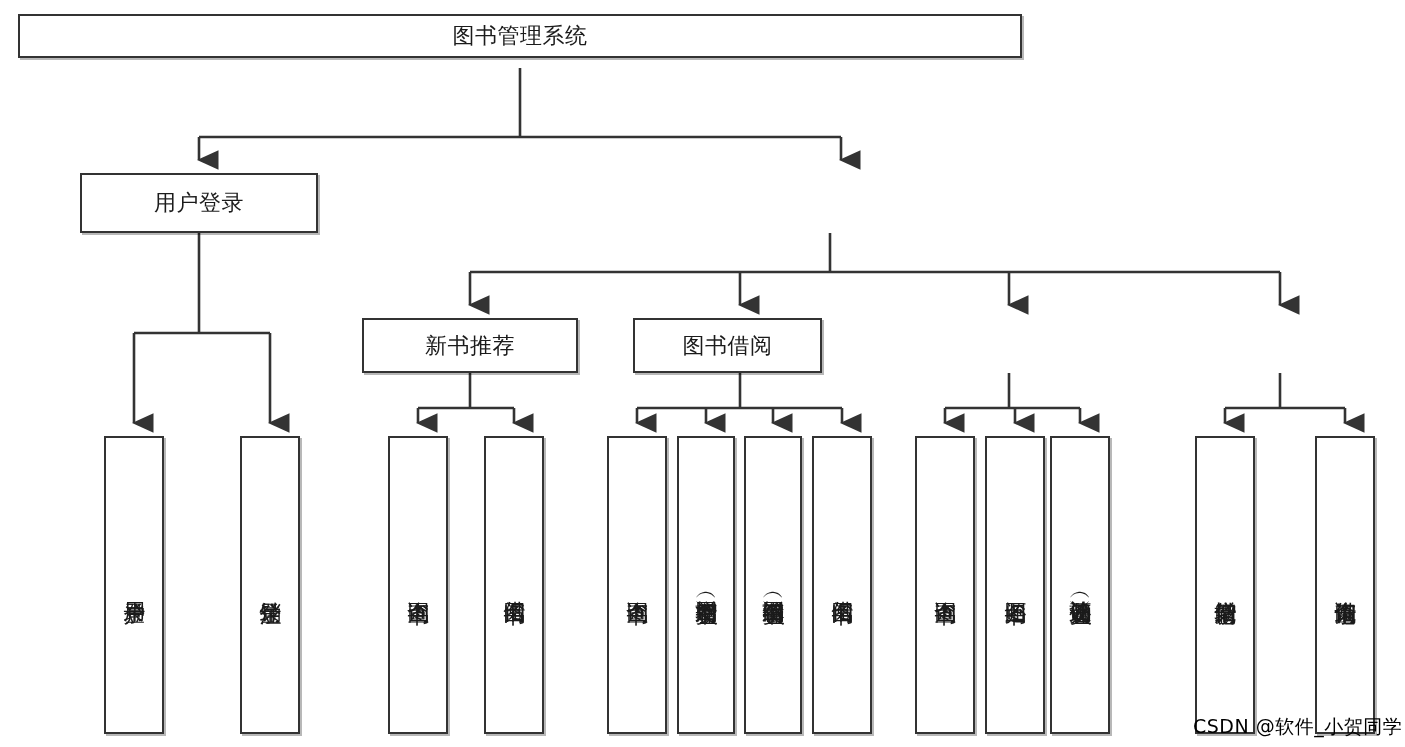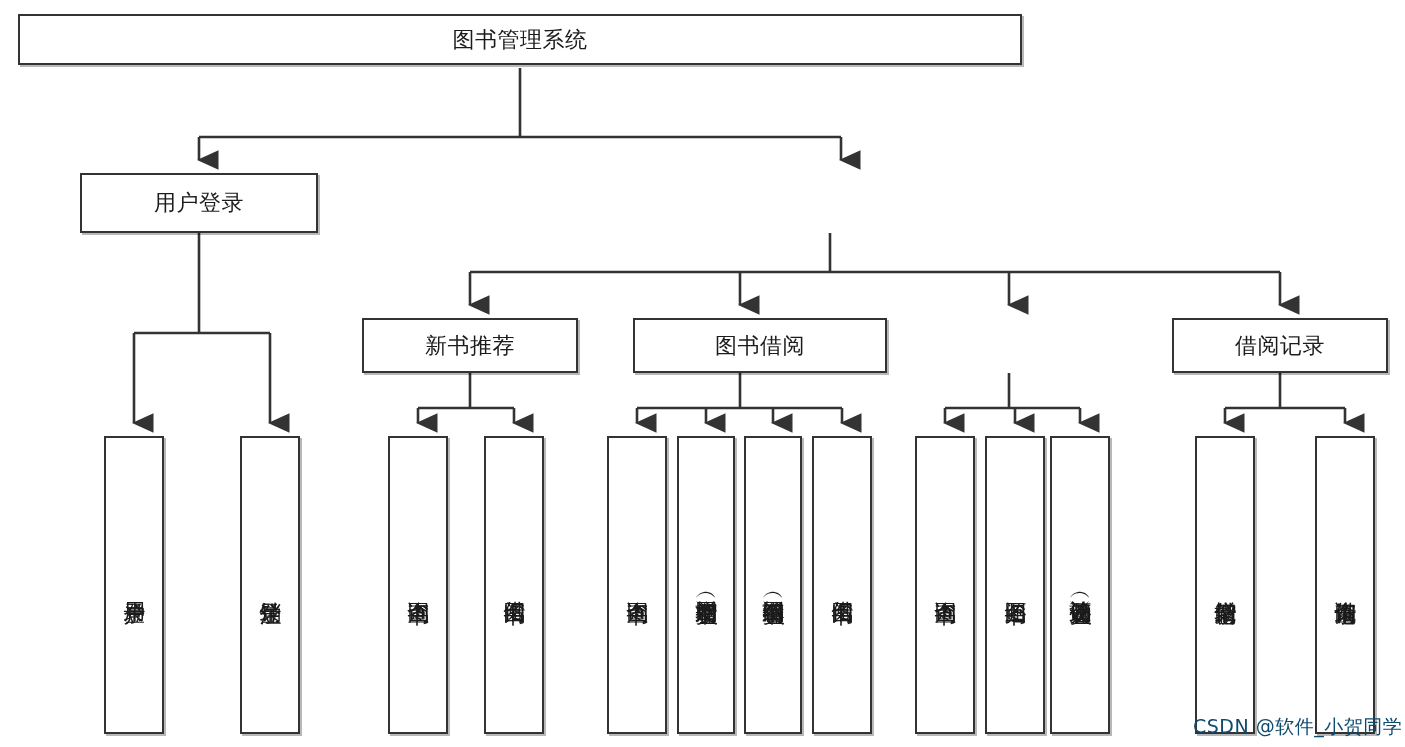--- a/index.html
+++ b/index.html
@@ -53,21 +53,21 @@
   .node.vert .label {
     writing-mode: vertical-rl;
     text-orientation: upright;
     font-size: 22px;
     line-height: 1.22;
     max-height: 270px;
     white-space: normal;
   }
   .watermark {
     position: absolute;
-    color: #0c4a6e;
+    color: #000000;
     font-size: 19px;
     white-space: nowrap;
     letter-spacing: 0.5px;
     font-family: "DejaVu Sans", "Liberation Sans", sans-serif;
   }
 </style>
 </head>
 <body>
 
 <div id="canvas">
@@ -115,41 +115,38 @@
       <path d="M 1015 408 L 1015 423" marker-end="url(#arrow)"></path>
       <path d="M 1080 408 L 1080 423" marker-end="url(#arrow)"></path>
 
       <path d="M 1280 373 L 1280 408"></path>
       <path d="M 1225 408 L 1345 408"></path>
       <path d="M 1225 408 L 1225 423" marker-end="url(#arrow)"></path>
       <path d="M 1345 408 L 1345 423" marker-end="url(#arrow)"></path>
     </g>
   </svg>
 
-  <div class="node horiz" style="left:18px; top:14px; width:1004px; height:51px;">
+  <div class="node horiz" style="left:18px; top:14px; width:1004px; height:44px;">
     <span class="label">图书管理系统</span>
   </div>
 
   <div class="node horiz" style="left:80px; top:173px; width:238px; height:60px;">
     <span class="label">用户登录</span>
   </div>
 
 
   <div class="node horiz" style="left:362px; top:318px; width:216px; height:55px;">
     <span class="label">新书推荐</span>
   </div>
 
-  <div class="node horiz" style="left:633px; top:318px; width:254px; height:55px;">
+  <div class="node horiz" style="left:633px; top:318px; width:189px; height:55px;">
     <span class="label">图书借阅</span>
   </div>
 
 
-  <div class="node horiz" style="left:1172px; top:318px; width:216px; height:55px;">
-    <span class="label">借阅记录</span>
-  </div>
 
   <div class="node vert" style="left:104px; top:436px; width:60px; height:298px;">
     <span class="label">用户登录</span>
   </div>
 
   <div class="node vert" style="left:240px; top:436px; width:60px; height:298px;">
     <span class="label">注销登录</span>
   </div>
 
   <div class="node vert" style="left:388px; top:436px; width:60px; height:298px;">

